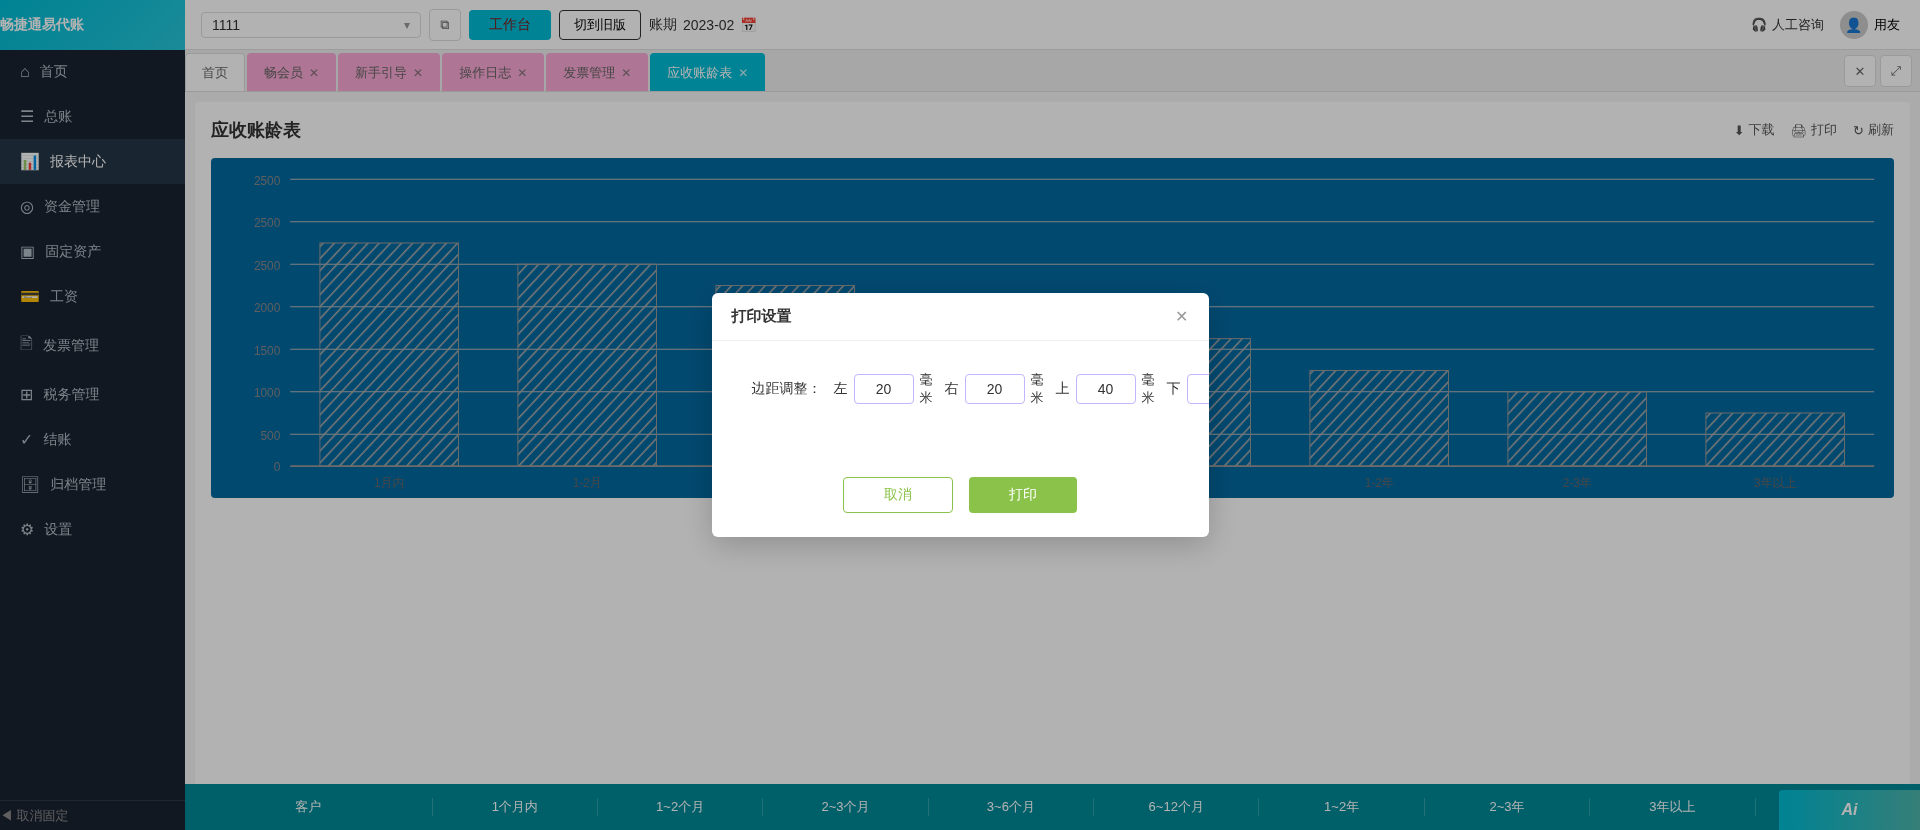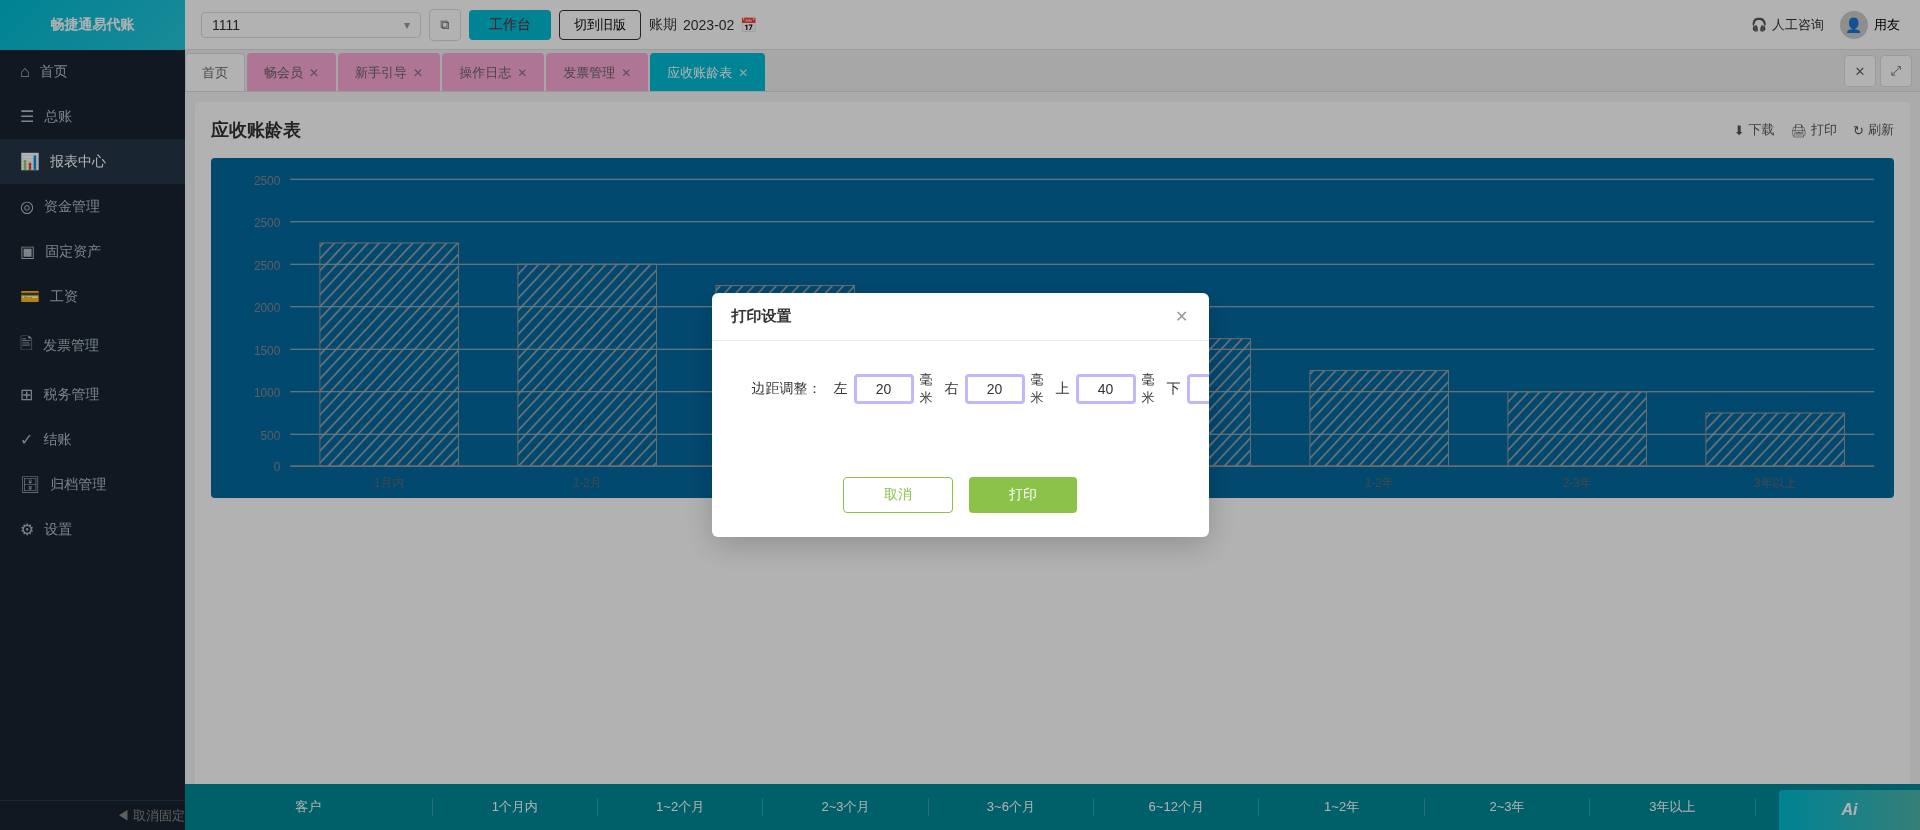--- a/index.html
+++ b/index.html
@@ -14,21 +14,21 @@
       border-bottom: 1px solid #e0e0e0;
       flex-shrink: 0;
       z-index: 10;
     }
     .logo-area {
       width: 185px;
       height: 50px;
       background: linear-gradient(135deg, #00bcd4, #26c6da);
       display: flex;
       align-items: center;
-      justify-content: center;
+      justify-content: flex-start;
       flex-shrink: 0;
     }
     .logo-text {
       color: #fff;
       font-size: 14px;
       font-weight: bold;
     }
     .header-middle {
       display: flex;
       align-items: center;
@@ -158,21 +158,21 @@
       cursor: pointer;
       font-size: 14px;
       transition: background 0.2s;
     }
     .sidebar-item.active { background: #253545; color: #fff; }
     .sidebar-item .item-icon { font-size: 16px; }
     .sidebar-scroll-btn {
       height: 30px;
       display: flex;
       align-items: center;
-      justify-content: flex-end;
+      justify-content: flex-start;
       color: #888;
       cursor: pointer;
       background: #1a2332;
       border-top: 1px solid #2a3a4a;
     }
 
     
     .content-area {
       flex: 1;
       display: flex;
@@ -352,21 +352,21 @@
     }
     .margin-label { white-space: nowrap; }
     .margin-group {
       display: flex;
       align-items: center;
       gap: 6px;
     }
     .margin-input {
       width: 60px;
       height: 30px;
-      border: 3px solid #c4b5fd;
+      border: 1px solid #c4b5fd;
       border-radius: 4px;
       text-align: center;
       font-size: 14px;
       color: #333;
       outline: none;
     }
     .margin-unit { font-size: 13px; color: #333; }
     .modal-footer {
       display: flex;
       justify-content: center;

